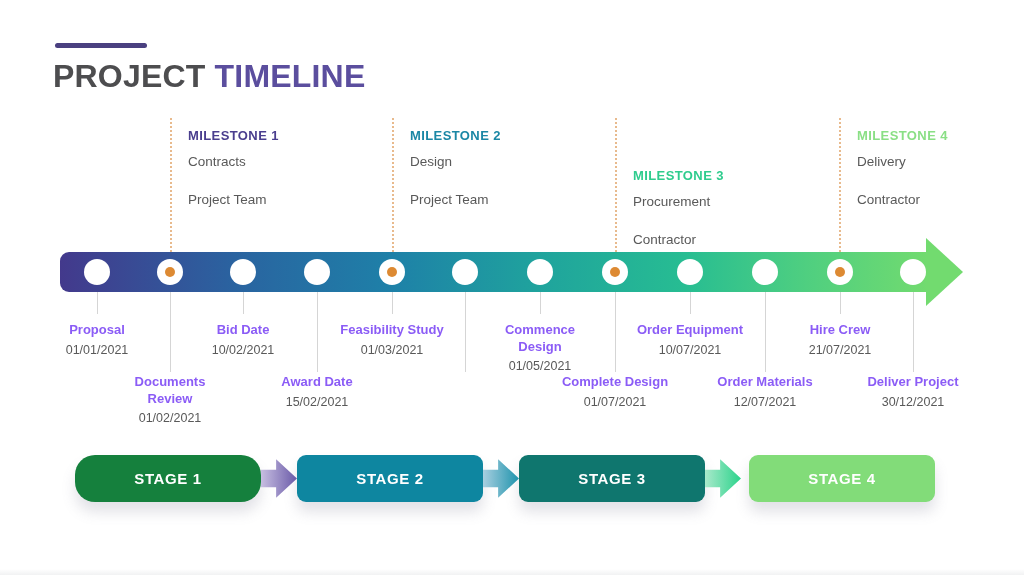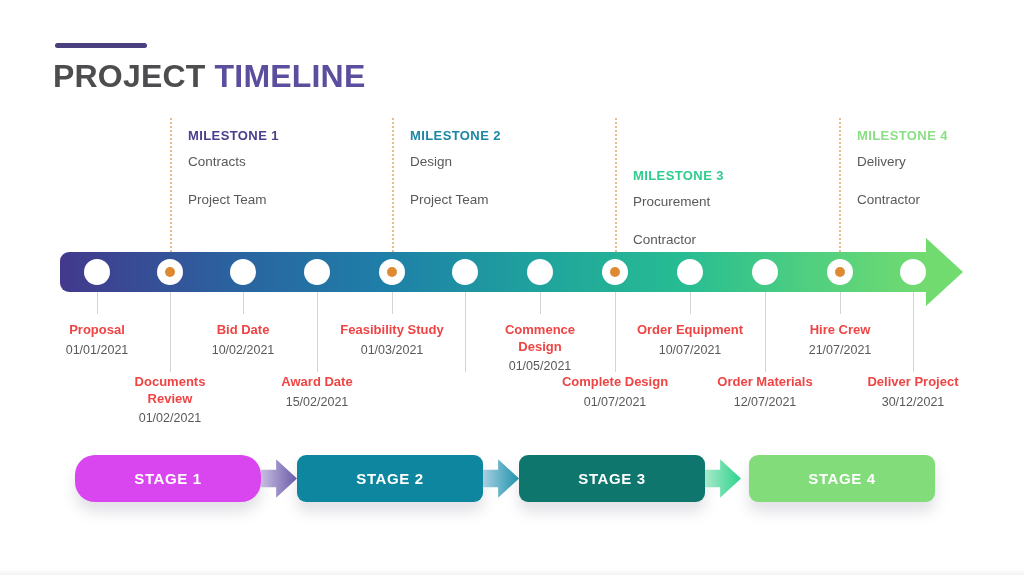--- a/index.html
+++ b/index.html
@@ -42,31 +42,31 @@
 
   
   .conn { position:absolute; top:292px; width:1px; background:#D5D5D5; }
   .conn.short { height:22px; }
   .conn.long  { height:80px; }
 
   
   .event { position:absolute; width:116px; text-align:center; }
   .event.top    { top:322px; }
   .event.bottom { top:374px; }
-  .ev-name { font-size:13px; font-weight:700; color:#ef4444; line-height:1.28; }
+  .ev-name { font-size:13px; font-weight:700; color:#8b5cf6; line-height:1.28; }
   .ev-date { margin-top:4px; font-size:12.5px; color:#595959; }
 
   
   .stages { position:absolute; left:75px; top:455px; width:860px; height:47px;
     display:flex; align-items:center; }
   .stage { flex:1 1 auto; height:47px; border-radius:9px; display:flex;
     align-items:center; justify-content:center; color:#ffffff; font-weight:700;
     font-size:15px; letter-spacing:0.6px;
     box-shadow:0 10px 14px rgba(110,110,135,0.20); }
-  .st0 { background:#d946ef;border-radius:20px; } .st1 { background:#0E86A0; }
+  .st0 { background:#15803d;border-radius:20px; } .st1 { background:#0E86A0; }
   .st2 { background:#0f766e; } .st3 { background:#82DC79;margin-left:8px; }
   .stage-arrow { flex:0 0 36px; width:36px; height:44px;
     clip-path:polygon(0 30%, 42% 30%, 42% 6%, 100% 50%, 42% 94%, 42% 70%, 0 70%); }
   .sa0 { background:linear-gradient(90deg,#C7BEE1,#6A5AA8); }
   .sa1 { background:linear-gradient(90deg,#A8CFE0,#1E93AC); }
   .sa2 { background:linear-gradient(90deg,#A9E9CB,#2BD38B); }
 
   .bottom-fade { position:absolute; left:0; bottom:0; width:100%; height:6px;
     background:linear-gradient(180deg, rgba(255,255,255,0), #f1f2f3); }
 </style>

